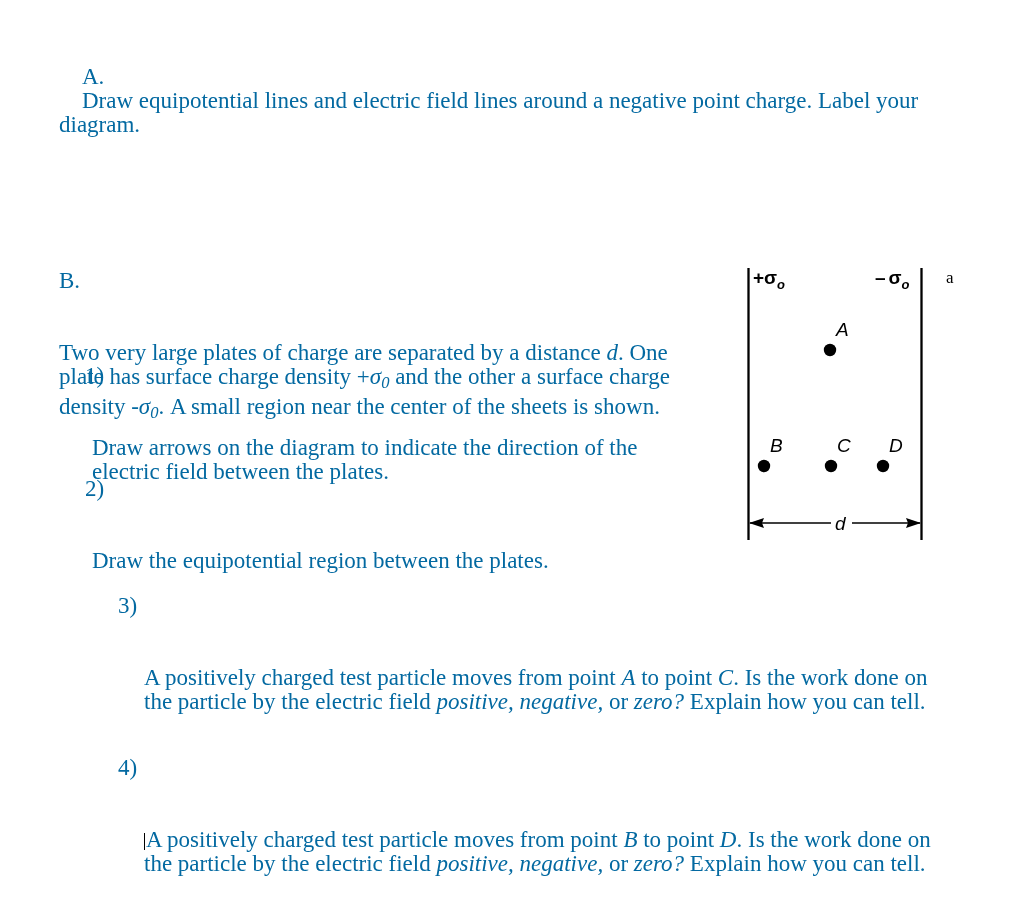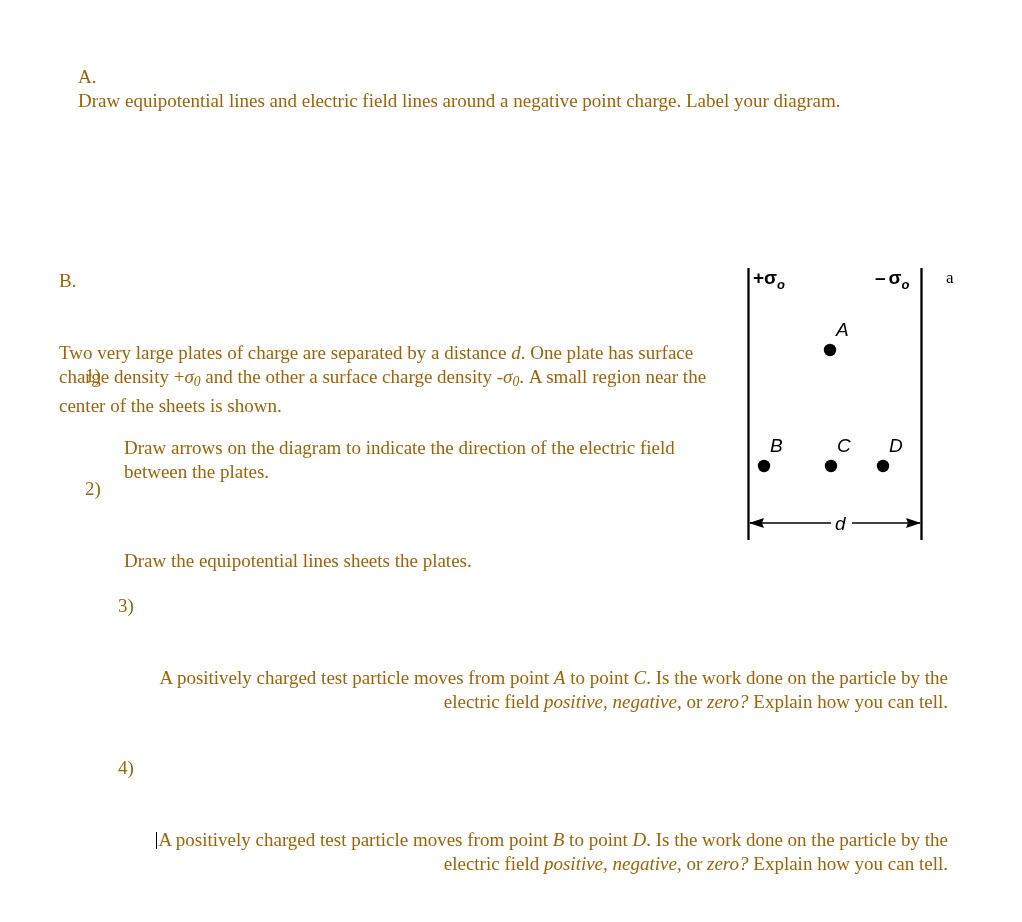--- a/index.html
+++ b/index.html
@@ -15,23 +15,23 @@
     color: #000000;
     overflow: hidden;
   }
   .page {
     position: absolute;
     inset: 0;
   }
   
   .block {
     position: absolute;
-    font-size: 19px;
+    font-size: 23px;
     line-height: 24px;
-    color: #a16207;
+    color: #0369a1;
     white-space: pre-wrap;
   }
   .ital {
     font-style: italic;
   }
   .sym {
     font-style: italic;
     font-family: "Liberation Serif", "DejaVu Serif", serif;
   }
   sub.sub0 {
@@ -81,26 +81,25 @@
     top: 756px;
     width: 830px;
   }
   .num {
     position: absolute;
     left: 0;
     top: 0;
   }
   .numbody {
     display: block;
-    margin-left: 39px;
+    margin-left: 7px;
   }
   .numbody-wide {
     display: block;
     margin-left: 26px;
-    text-align: right;
   }
   
   .caret {
     display: inline-block;
     width: 1px;
     height: 17px;
     background: #000;
     vertical-align: -3px;
     margin-right: 1px;
   }
@@ -161,21 +160,21 @@
     <span class="b-body"><span>Two very large plates of charge are separated by a distance </span><span class="ital">d</span><span>. One plate has surface charge density +</span><span class="sym">σ</span><sub class="sub0">0</sub><span> and the other a surface charge density -</span><span class="sym">σ</span><sub class="sub0">0</sub><span>. A small region near the center of the sheets is shown.</span></span>
   </div>
 
   <div class="block" id="item-b1">
     <span class="num">1)</span>
     <span class="numbody">Draw arrows on the diagram to indicate the direction of the electric field between the plates.</span>
   </div>
 
   <div class="block" id="item-b2">
     <span class="num">2)</span>
-    <span class="numbody">Draw the equipotential lines sheets the plates.</span>
+    <span class="numbody">Draw the equipotential region between the plates.</span>
   </div>
 
   <div class="block" id="item-b3">
     <span class="num">3)</span>
     <span class="numbody-wide"><span>A positively charged test particle moves from point </span><span class="ital">A</span><span> to point </span><span class="ital">C</span><span>. Is the work done on the particle by the electric field </span><span class="ital">positive, negative,</span><span> or </span><span class="ital">zero?</span><span> Explain how you can tell.</span></span>
   </div>
 
   <div class="block" id="item-b4">
     <span class="num">4)</span>
     <span class="numbody-wide"><span class="caret"></span><span>A positively charged test particle moves from point </span><span class="ital">B</span><span> to point </span><span class="ital">D</span><span>. Is the work done on the particle by the electric field </span><span class="ital">positive, negative,</span><span> or </span><span class="ital">zero?</span><span> Explain how you can tell.</span></span>

